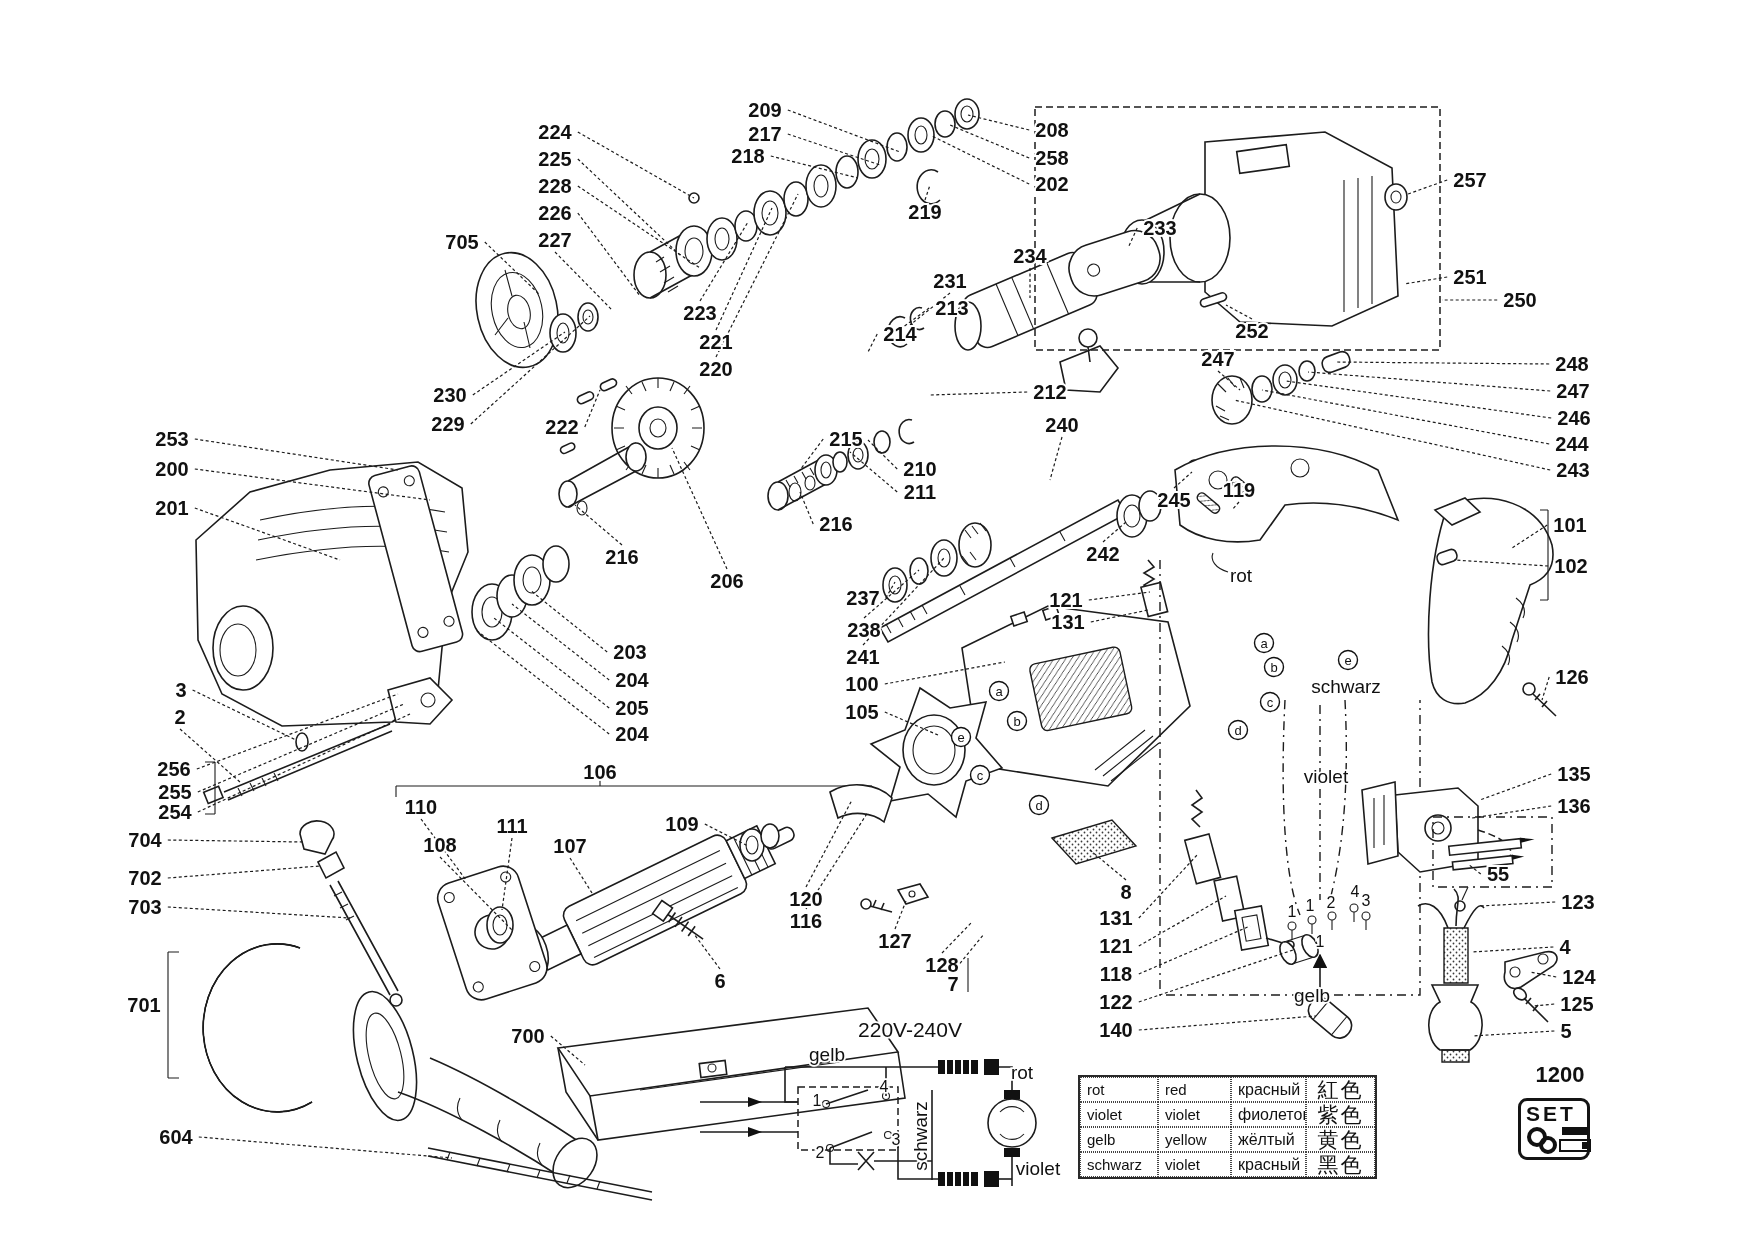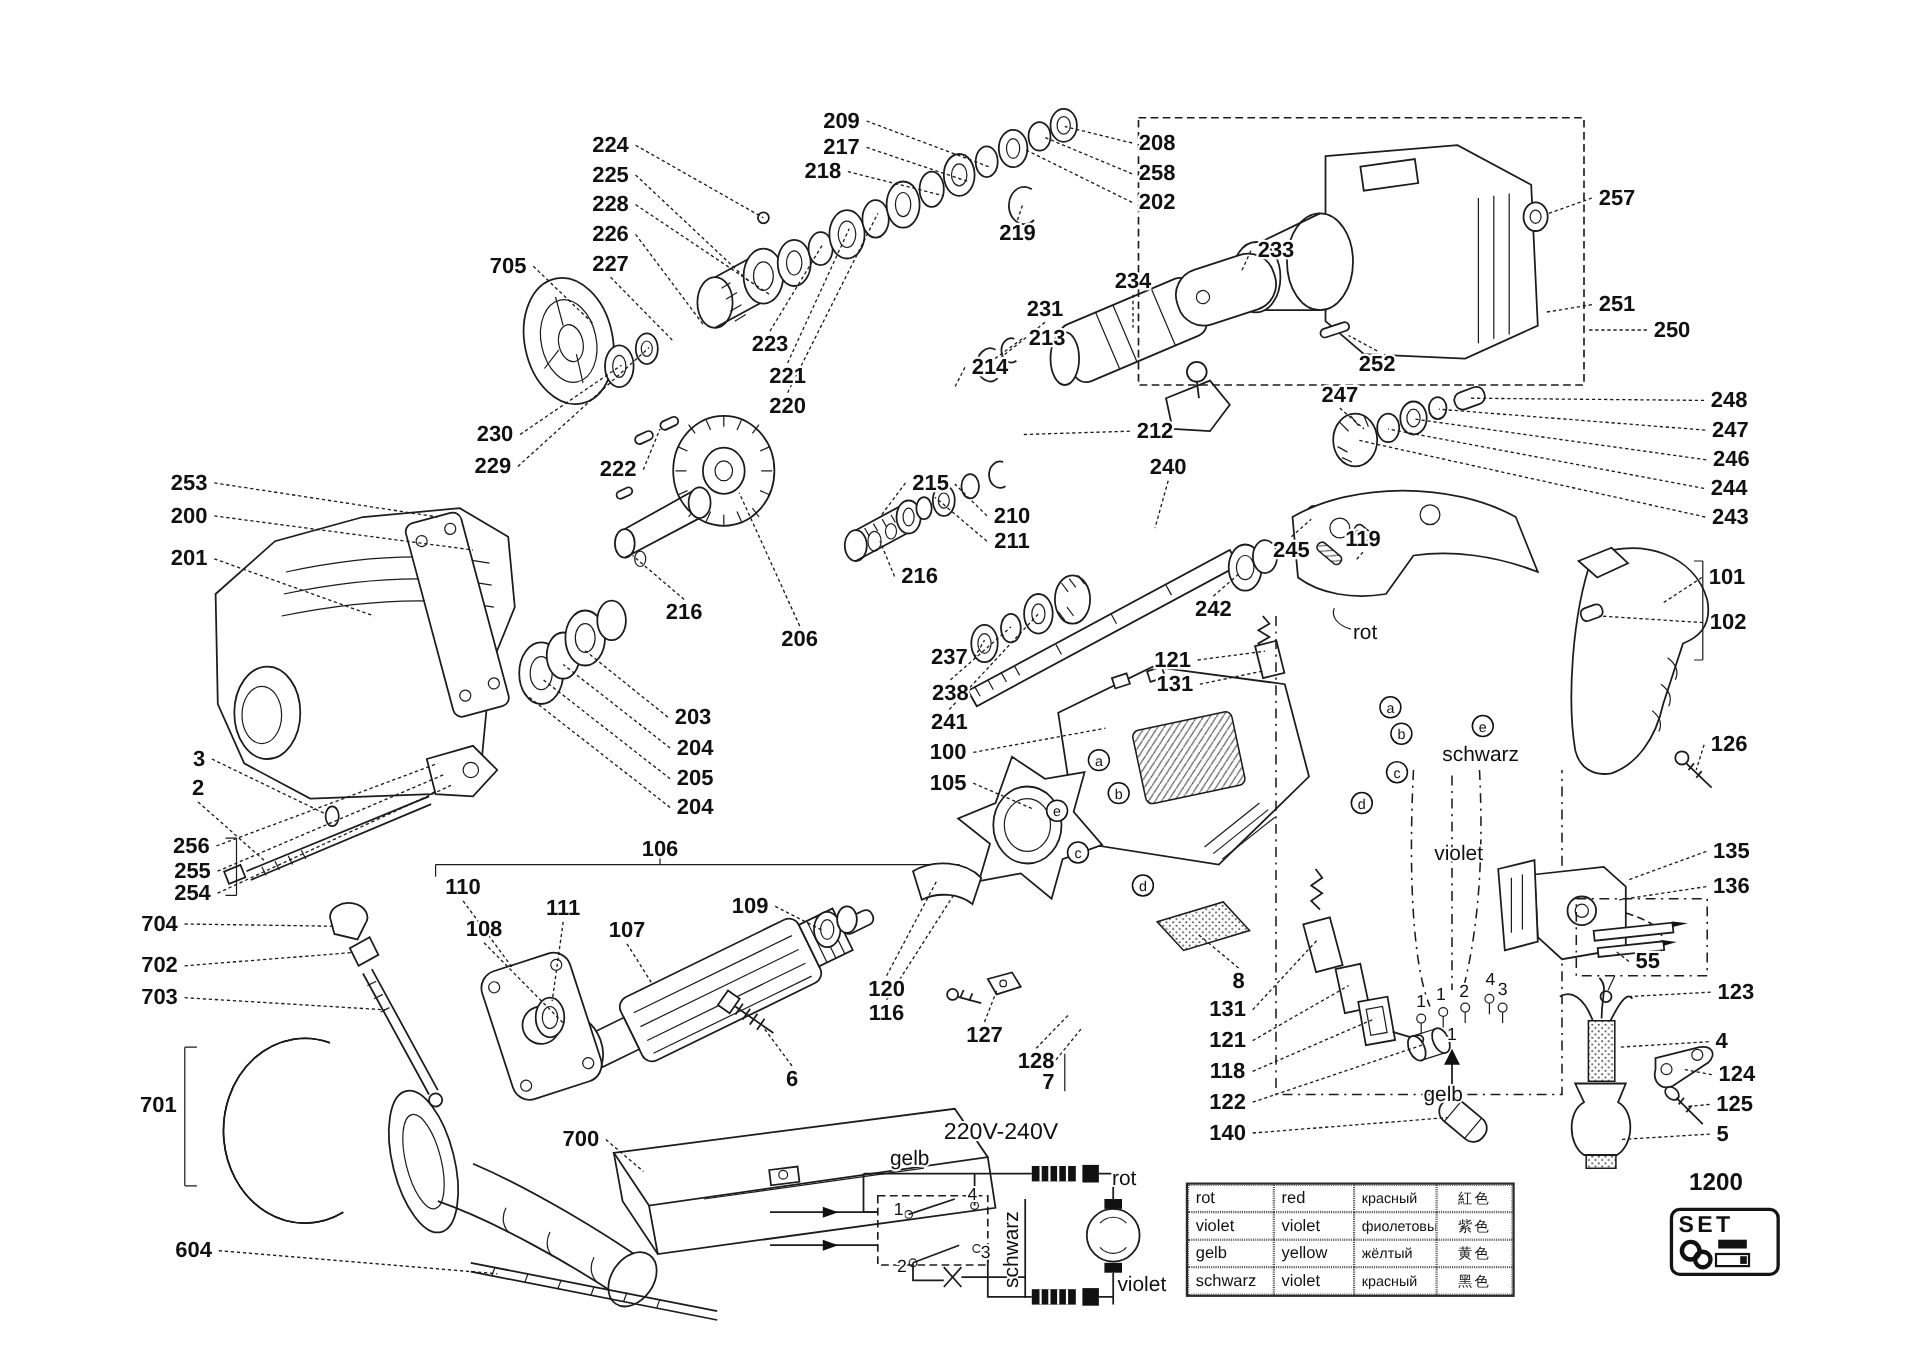--- a/index.html
+++ b/index.html
@@ -13,25 +13,25 @@
   .fs{stroke:#1c1c1c;stroke-width:1.4;fill:url(#stip);}
   .fh{stroke:#1c1c1c;stroke-width:1.4;fill:url(#hatch);}
   .dash{stroke:#1c1c1c;stroke-width:1.4;fill:none;stroke-dasharray:9 5 2 5;}
   .dash2{stroke:#1c1c1c;stroke-width:1.5;fill:none;stroke-dasharray:7 4;}
   .blk{fill:#111;stroke:none;}
   #color-table{position:absolute;left:1078px;top:1075px;width:299px;height:104px;
     border:2px solid #2a2a2a;box-sizing:border-box;display:grid;
     grid-template-columns:78px 73px 75px 1fr;grid-auto-rows:1fr;background:#fff;}
   #color-table .cell{border:1px dotted #444;box-sizing:border-box;display:flex;
     align-items:center;padding-left:6px;font-size:15px;color:#111;overflow:hidden;white-space:nowrap;}
-  #color-table .cell.ru{font-size:13px;}
-  #color-table .cell.zh{justify-content:center;padding-left:0;font-size:13px;letter-spacing:2px;}
+  #color-table .cell.ru{font-size:16px;}
+  #color-table .cell.zh{justify-content:center;padding-left:0;font-size:21px;letter-spacing:2px;}
   #model-no{position:absolute;left:1516px;top:1062px;width:88px;text-align:center;
     font-size:22px;font-weight:700;color:#111;}
-  #set-badge{position:absolute;left:1518px;top:1098px;width:100px;height:62px;
+  #set-badge{position:absolute;left:1518px;top:1098px;width:72px;height:62px;
     border:3px solid #141414;border-radius:9px;box-sizing:border-box;background:#fff;
     display:flex;flex-direction:column;align-items:stretch;padding:2px 5px;}
   #set-badge .set-word{font-size:21px;font-weight:800;letter-spacing:3px;line-height:22px;color:#111;}
   #set-badge svg{display:block;}
 </style>
 </head>
 <body>
 
 <div class="stage">
 

